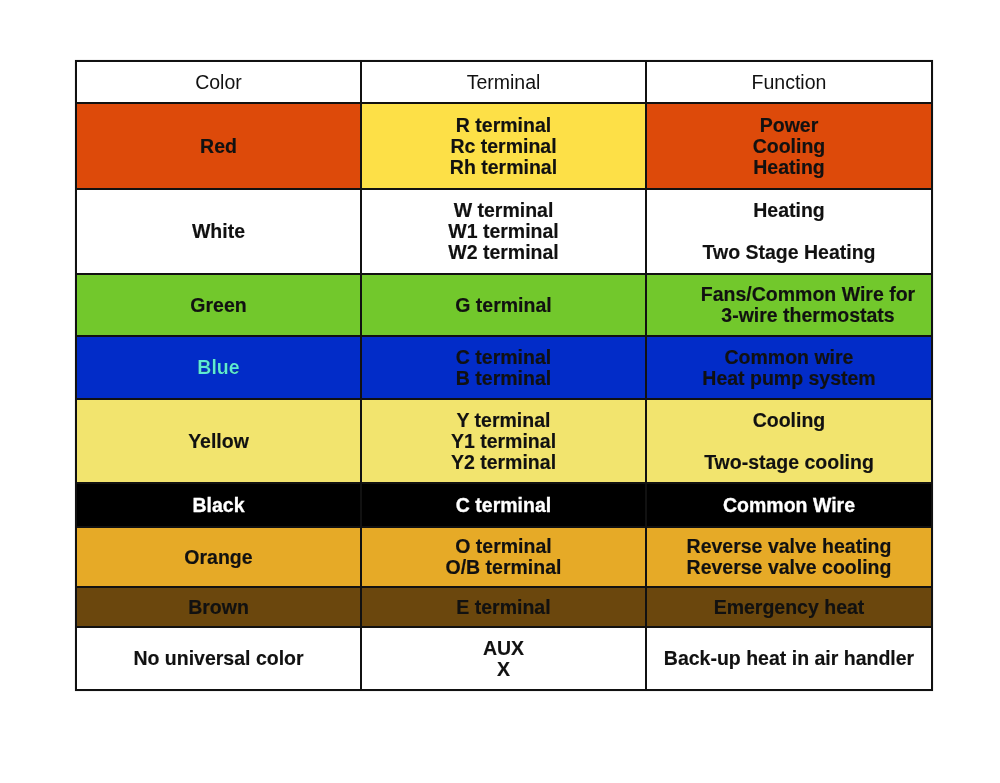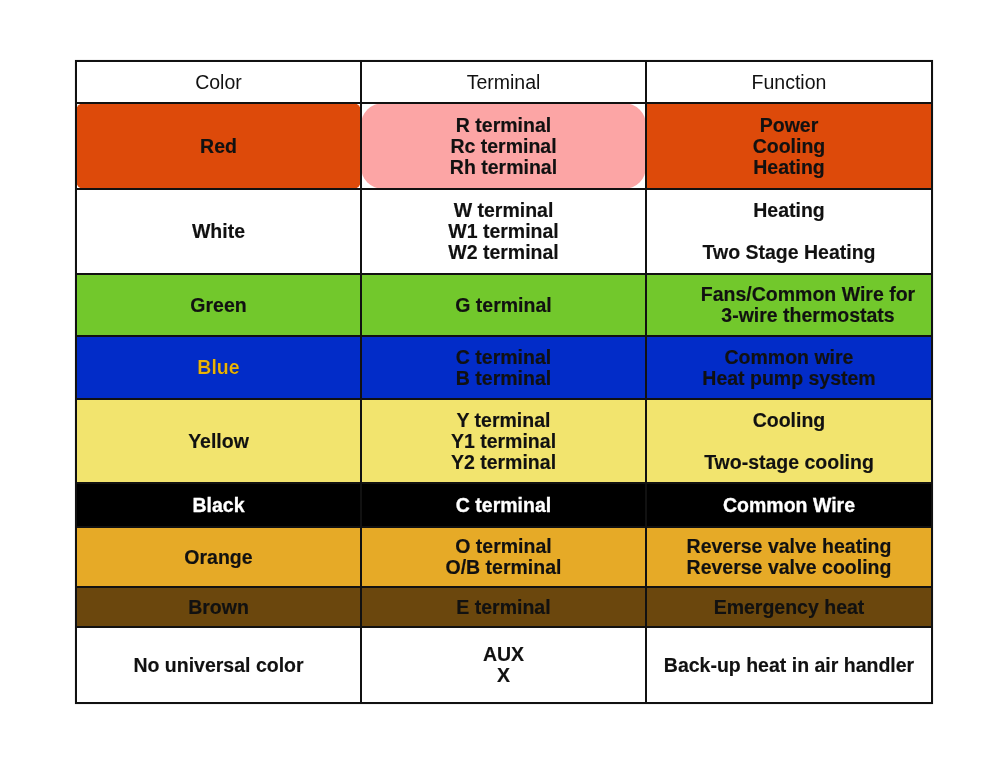--- a/index.html
+++ b/index.html
@@ -70,24 +70,24 @@
   <thead>
     <tr>
       <th>Color</th>
       <th>Terminal</th>
       <th>Function</th>
     </tr>
   </thead>
   <tbody id="table-body">
 
     <tr class="row-red" style="height: 86px;">
-      <td style="background: rgb(221, 74, 10); color: rgb(17, 17, 17); border-radius: 8px;">
+      <td style="background: rgb(221, 74, 10); color: rgb(17, 17, 17);">
           <span class="line">Red</span>
         </td>
-      <td style="background: #fca5a5; color: rgb(17, 17, 17); border-radius: 22px;">
+      <td style="background: #fde047; color: rgb(17, 17, 17);">
         <span class="line">R terminal</span>
         <span class="line">Rc terminal</span>
         <span class="line">Rh terminal</span>
       </td>
       <td style="background: rgb(221, 74, 10); color: rgb(17, 17, 17);">
         <span class="line">Power</span>
         <span class="line">Cooling</span>
         <span class="line">Heating</span>
       </td>
     </tr>
@@ -115,21 +115,21 @@
       <td style="background: rgb(114, 200, 44); color: rgb(17, 17, 17);">
         <span class="line">G terminal</span>
       </td>
       <td style="background: rgb(114, 200, 44); color: rgb(17, 17, 17); padding-left: 44px;">
         <span class="line">Fans/Common Wire for</span>
         <span class="line">3-wire thermostats</span>
       </td>
     </tr>
 
     <tr class="row-blue" style="height: 63px;">
-      <td style="background: rgb(2, 44, 200); color: #eab308;">
+      <td style="background: rgb(2, 44, 200); color: #5eead4;">
           <span class="line">Blue</span>
         </td>
       <td style="background: rgb(2, 44, 200); color: rgb(17, 17, 17);">
         <span class="line">C terminal</span>
         <span class="line">B terminal</span>
       </td>
       <td style="background: rgb(2, 44, 200); color: rgb(17, 17, 17);">
         <span class="line">Common wire</span>
         <span class="line">Heat pump system</span>
       </td>
@@ -182,21 +182,21 @@
           <span class="line">Brown</span>
         </td>
       <td style="background: rgb(107, 71, 13); color: rgb(17, 17, 17);">
         <span class="line">E terminal</span>
       </td>
       <td style="background: rgb(107, 71, 13); color: rgb(17, 17, 17);">
         <span class="line">Emergency heat</span>
       </td>
     </tr>
 
-    <tr class="row-none" style="height: 76px;">
+    <tr class="row-none" style="height: 63px;">
       <td style="background: rgb(255, 255, 255); color: rgb(17, 17, 17);">
           <span class="line">No universal color</span>
         </td>
       <td style="background: rgb(255, 255, 255); color: rgb(17, 17, 17);">
         <span class="line">AUX</span>
         <span class="line">X</span>
       </td>
       <td style="background: rgb(255, 255, 255); color: rgb(17, 17, 17);">
         <span class="line">Back-up heat in air handler</span>
       </td>

